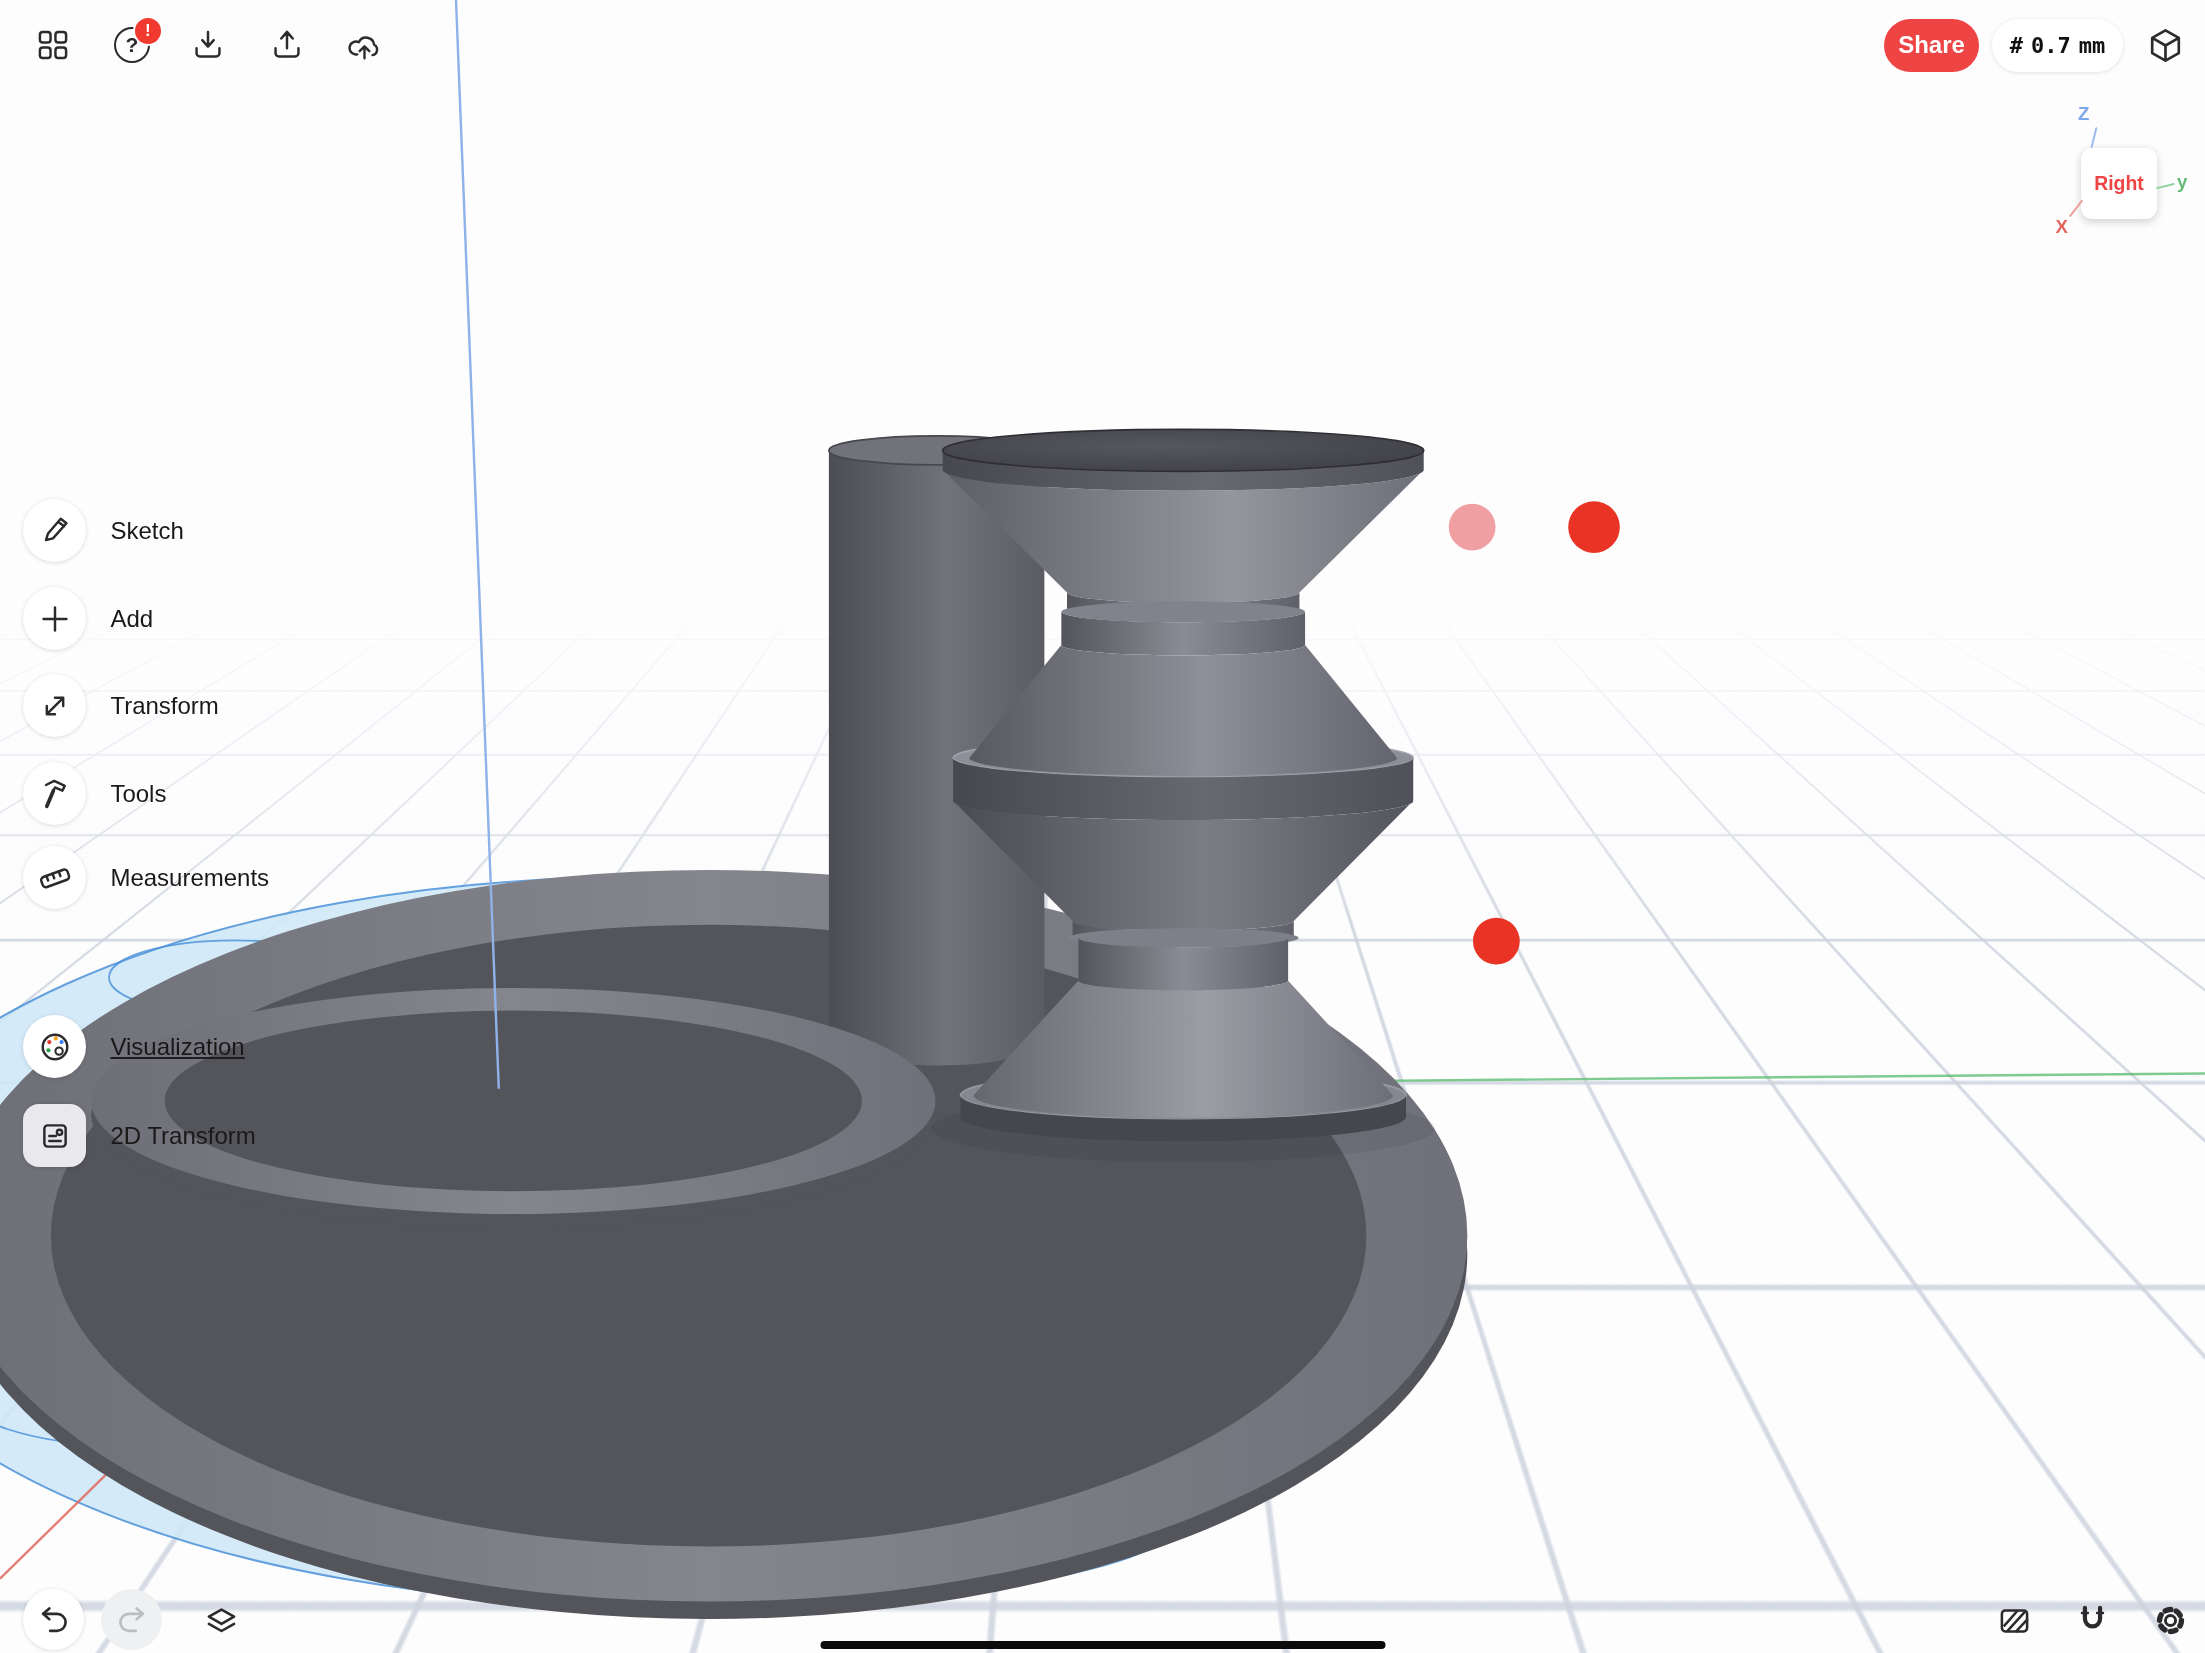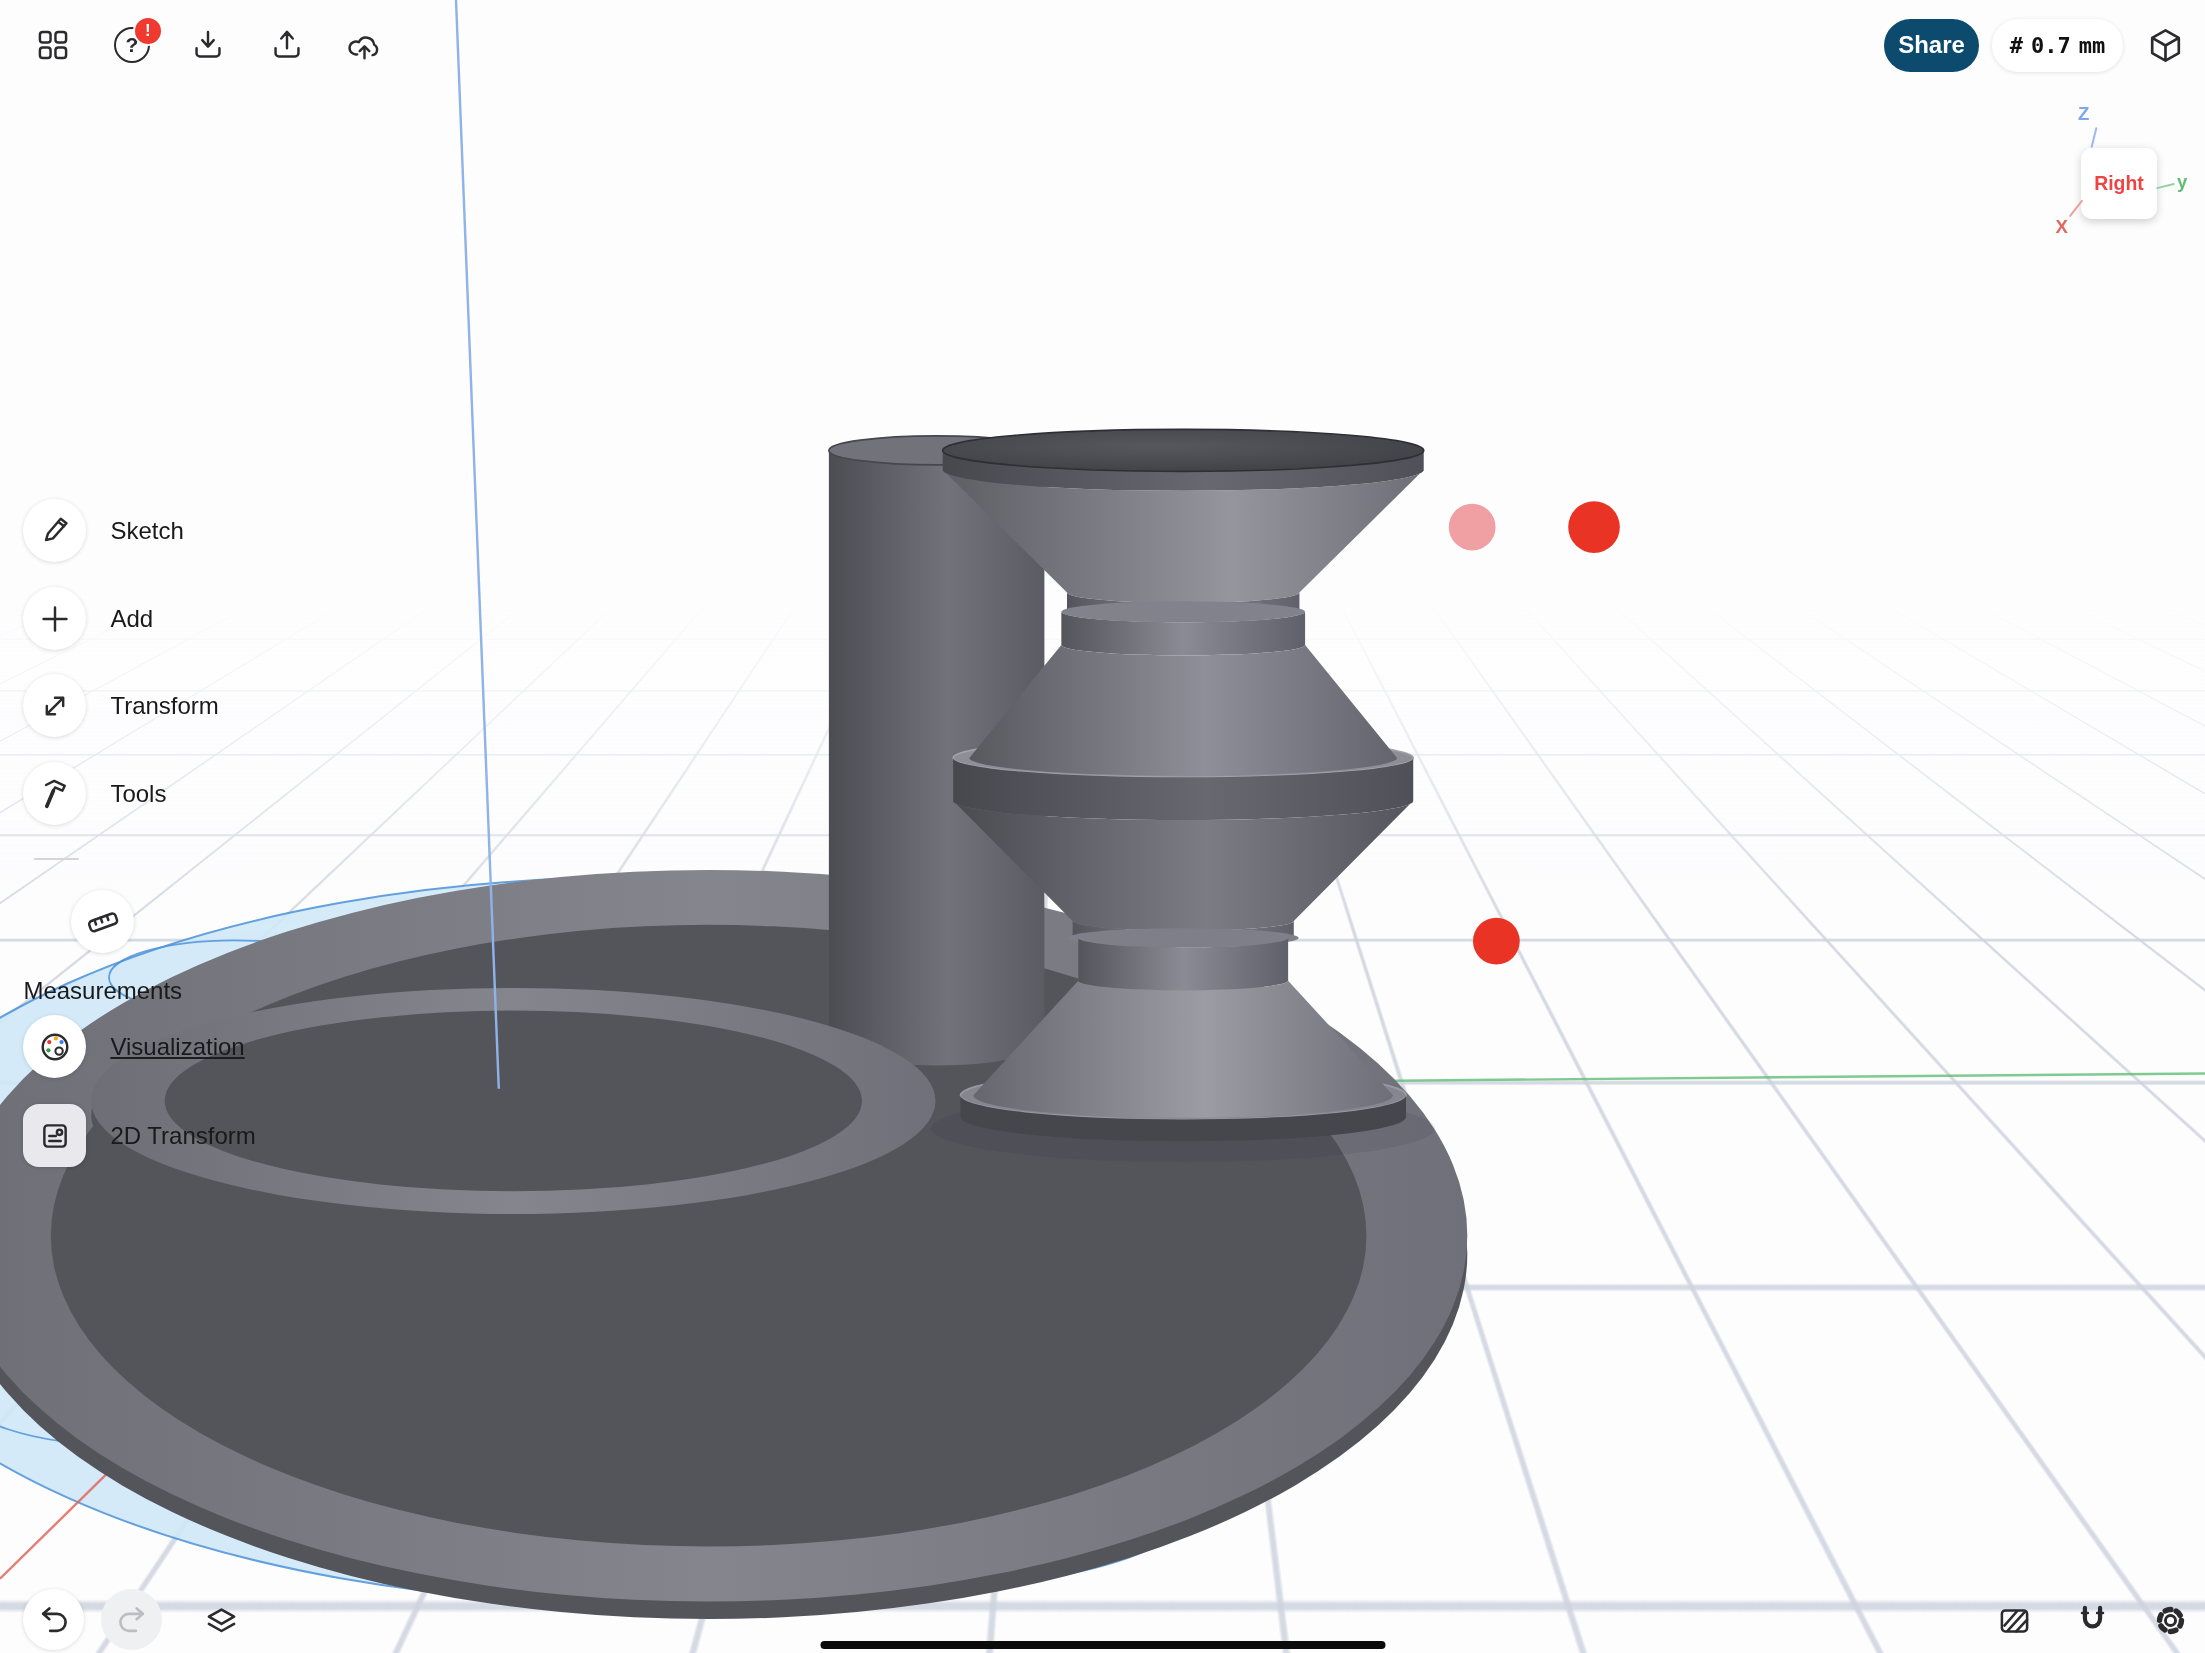--- a/index.html
+++ b/index.html
@@ -37,21 +37,21 @@
   }
   .badge{
     position:absolute;top:-3.2px;right:-4.8px;width:26px;height:26px;border-radius:50%;
     background:#f03a2f;color:#fff;font-size:17px;font-weight:bold;
     display:flex;align-items:center;justify-content:center;border:2.4px solid #fdfdfe;
   }
   .pill{
     position:absolute;z-index:10;height:53px;border-radius:27px;display:flex;
     align-items:center;justify-content:center;cursor:pointer;
   }
-  #share-btn{left:1884px;top:18.6px;width:95px;background:#0c4a6e;color:#fff;
+  #share-btn{left:1884px;top:18.6px;width:95px;background:#ef4444;color:#fff;
     font-size:24px;font-weight:600;text-align:right;}
   #gridsize-btn{left:1992px;top:18.6px;width:131px;background:#fff;
     box-shadow:0 0.8px 4px rgba(0,0,0,.12);gap:8px;
     font-family:"DejaVu Sans Mono",monospace;font-size:22px;font-weight:bold;color:#111;}
   
   #gizmo{left:2049px;top:103px;width:178px;height:161px;cursor:pointer;}
   #gizmo .card{
     position:absolute;left:32px;top:45px;width:76px;height:71px;background:#fff;
     border-radius:11.3px;box-shadow:0 2.4px 8px rgba(0,0,0,.18);
     display:flex;align-items:center;justify-content:center;
@@ -294,21 +294,21 @@
 <div class="side-item" style="top:762px;">
   <div class="side-ic">
     <svg width="36" height="36" viewBox="0 0 44 44">
       <path d="M11 11 L21 6 L34 12 L31 18 L22 14 L20 18"></path>
         <path d="M20 18 L12 37" stroke-width="4.5"></path>
     </svg>
   </div>
   <span class="side-label">Tools</span>
 </div>
 <div id="side-divider"></div>
-<div class="side-item" style="top:890px;flex-direction:column;">
+<div class="side-item" style="top:846px;">
   <div class="side-ic">
     <svg width="36" height="36" viewBox="0 0 44 44">
       <g transform="rotate(-20 22 22)">
           <rect x="5" y="16" width="34" height="13" rx="4"></rect>
       <path d="M13 16 v6 M21 16 v6 M29 16 v6"></path>
         </g>
     </svg>
   </div>
   <span class="side-label">Measurements</span>
 </div>

